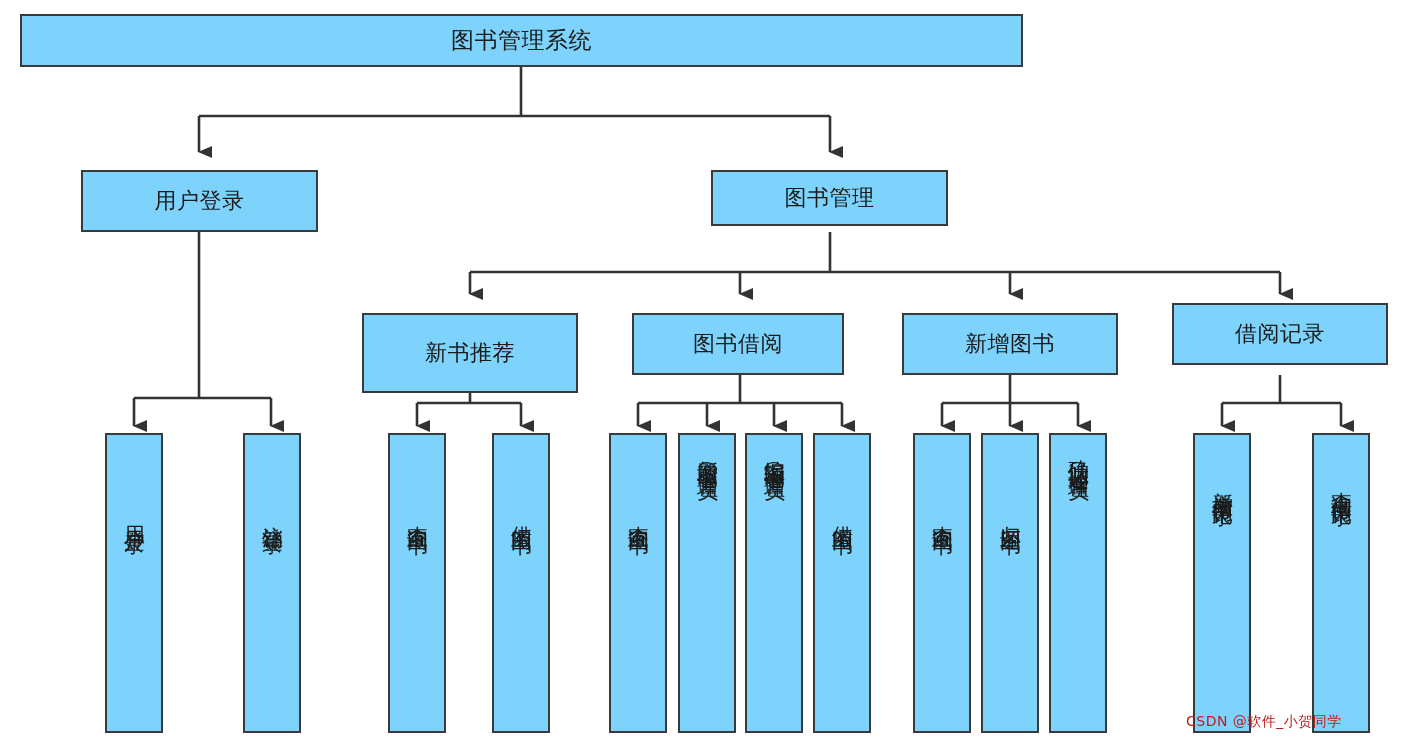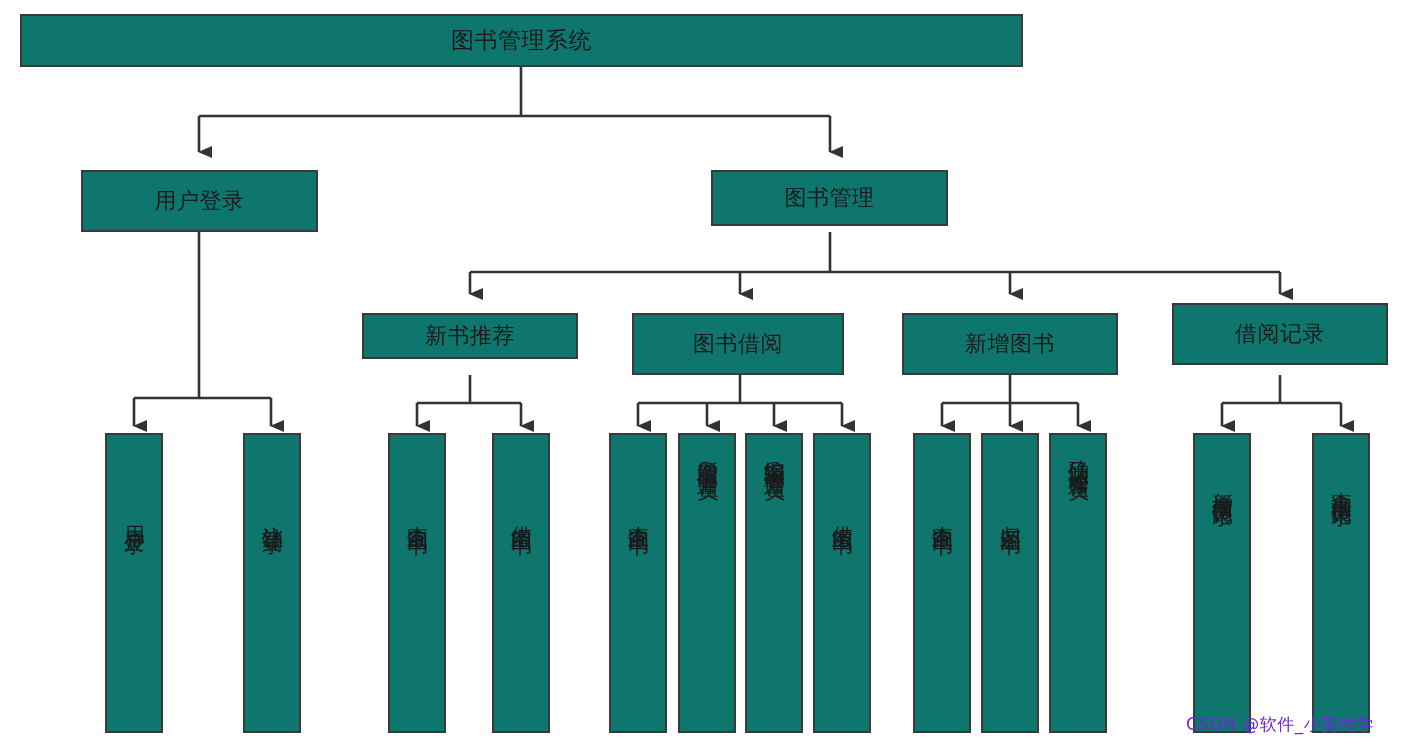--- a/index.html
+++ b/index.html
@@ -22,21 +22,21 @@
     position: absolute;
     left: 0;
     top: 0;
     width: 1405px;
     height: 747px;
     pointer-events: none;
   }
   .node {
     position: absolute;
     box-sizing: border-box;
-    background: #0f766e;
+    background: #7dd3fc;
     border: 2px solid #3a3a3a;
     display: flex;
     align-items: center;
     justify-content: center;
     color: #1a1a1a;
   }
   .node .label {
     display: block;
     text-align: center;
     white-space: nowrap;
@@ -56,22 +56,22 @@
   .node.vert .label {
     writing-mode: vertical-rl;
     text-orientation: upright;
     font-size: 21px;
     letter-spacing: 3px;
     line-height: 1;
     margin: 0 auto;
   }
   .watermark {
     position: absolute;
-    color: #6d28d9;
-    font-size: 17px;
+    color: #b91c1c;
+    font-size: 14px;
     white-space: nowrap;
     letter-spacing: 0.5px;
     user-select: none;
   }
 </style>
 </head>
 <body>
 
 <div id="canvas">
 
@@ -133,21 +133,21 @@
   </div>
 
   <div class="node horiz" style="left:81px; top:170px; width:237px; height:62px;">
     <span class="label">用户登录</span>
   </div>
 
   <div class="node horiz" style="left:711px; top:170px; width:237px; height:56px;">
     <span class="label">图书管理</span>
   </div>
 
-  <div class="node horiz" style="left:362px; top:313px; width:216px; height:46px;">
+  <div class="node horiz" style="left:362px; top:313px; width:216px; height:80px;">
     <span class="label">新书推荐</span>
   </div>
 
   <div class="node horiz" style="left:632px; top:313px; width:212px; height:62px;">
     <span class="label">图书借阅</span>
   </div>
 
   <div class="node horiz" style="left:902px; top:313px; width:216px; height:62px;">
     <span class="label">新增图书</span>
   </div>

